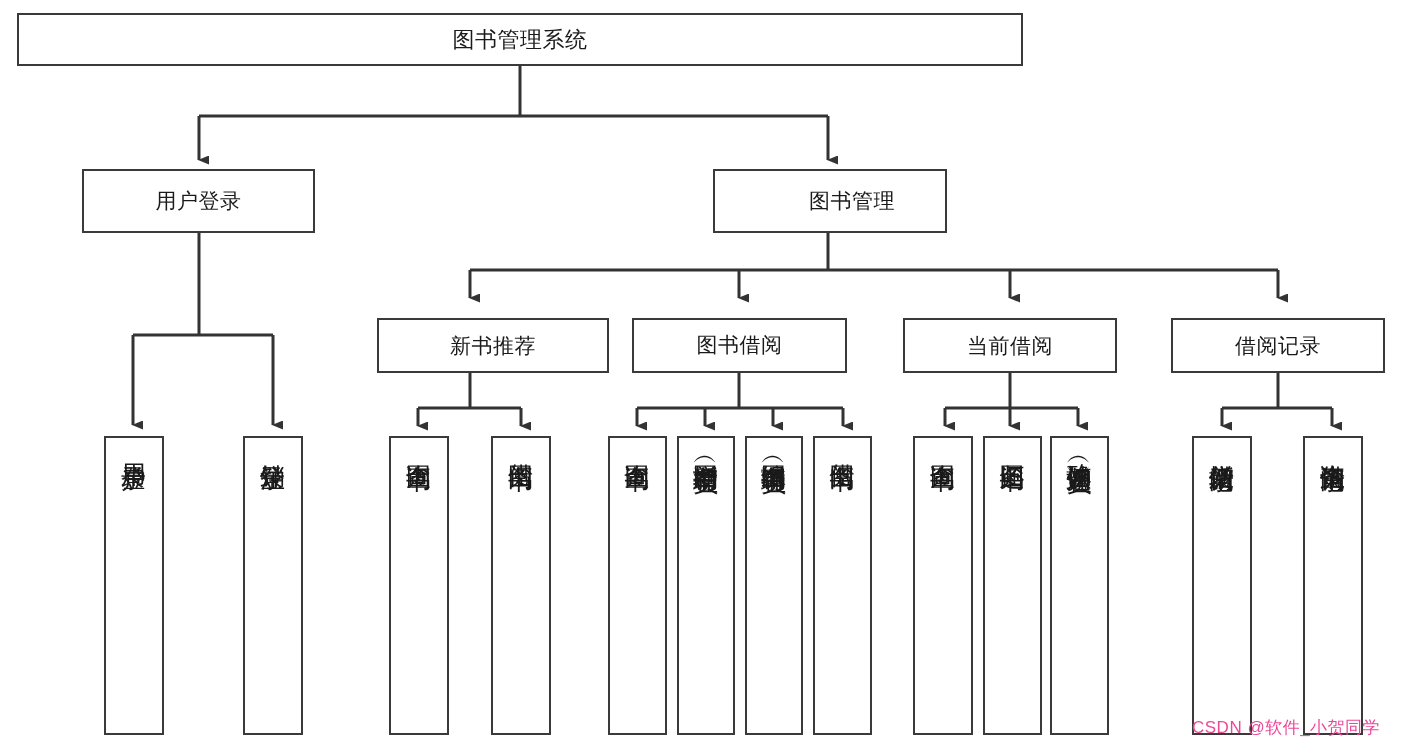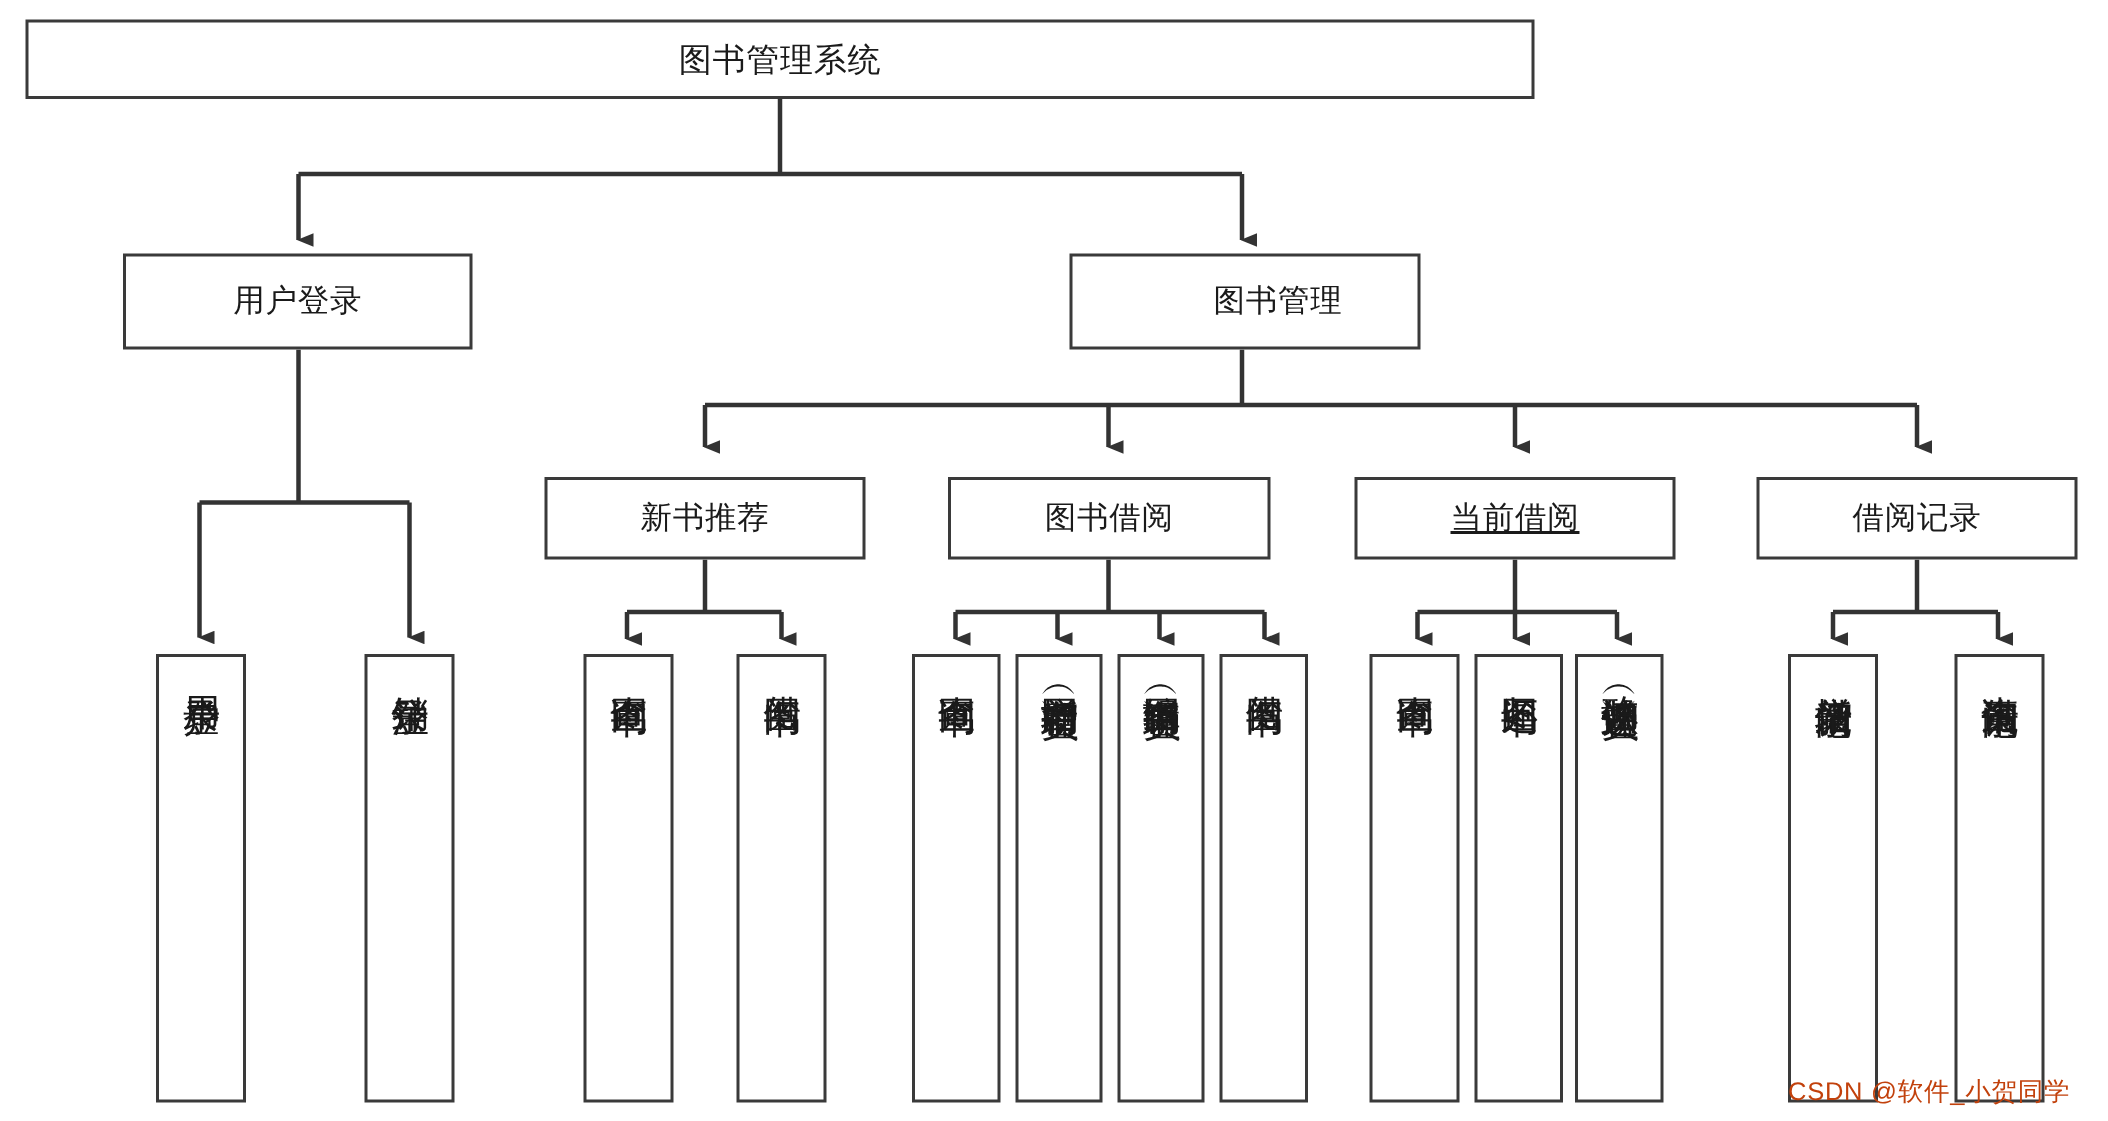--- a/index.html
+++ b/index.html
@@ -56,21 +56,21 @@
     line-height: 1.12;
     letter-spacing: 1px;
     margin: 0 auto;
   }
   #root-node .node-label {
     font-size: 22px;
   }
   .watermark {
     position: absolute;
     font-size: 17px;
-    color: #c2410c;
+    color: #ec4899;
     white-space: nowrap;
     letter-spacing: 0.5px;
     pointer-events: none;
   }
 </style>
 </head>
 <body>
 
 <div id="canvas">
 
@@ -131,27 +131,27 @@
     <span class="node-label">图书管理系统</span>
   </div>
 
   <div class="node h-node" style="left:82px; top:169px; width:233px; height:64px;">
     <span class="node-label">用户登录</span>
   </div>
   <div class="node h-node" style="left:713px; top:169px; width:234px; height:64px;padding-left:44px;">
     <span class="node-label">图书管理</span>
   </div>
 
-  <div class="node h-node" style="left:363px; top:318px; width:214px; height:55px;align-items:center;">
+  <div class="node h-node" style="left:377px; top:318px; width:232px; height:55px;align-items:center;">
     <span class="node-label">新书推荐</span>
   </div>
   <div class="node h-node" style="left:632px; top:318px; width:215px; height:55px;font-family:Liberation Serif, serif;">
     <span class="node-label">图书借阅</span>
   </div>
-  <div class="node h-node" style="left:903px; top:318px; width:214px; height:55px;text-decoration:underline;">
+  <div class="node h-node" style="left:903px; top:318px; width:214px; height:55px;">
     <span class="node-label">当前借阅</span>
   </div>
   <div class="node h-node" style="left:1171px; top:318px; width:214px; height:55px;">
     <span class="node-label">借阅记录</span>
   </div>
 
   <div class="node v-node" style="left:104px; top:436px; width:60px; height:299px;">
     <span class="node-label">用户登录</span>
   </div>
   <div class="node v-node" style="left:243px; top:436px; width:60px; height:299px;">

